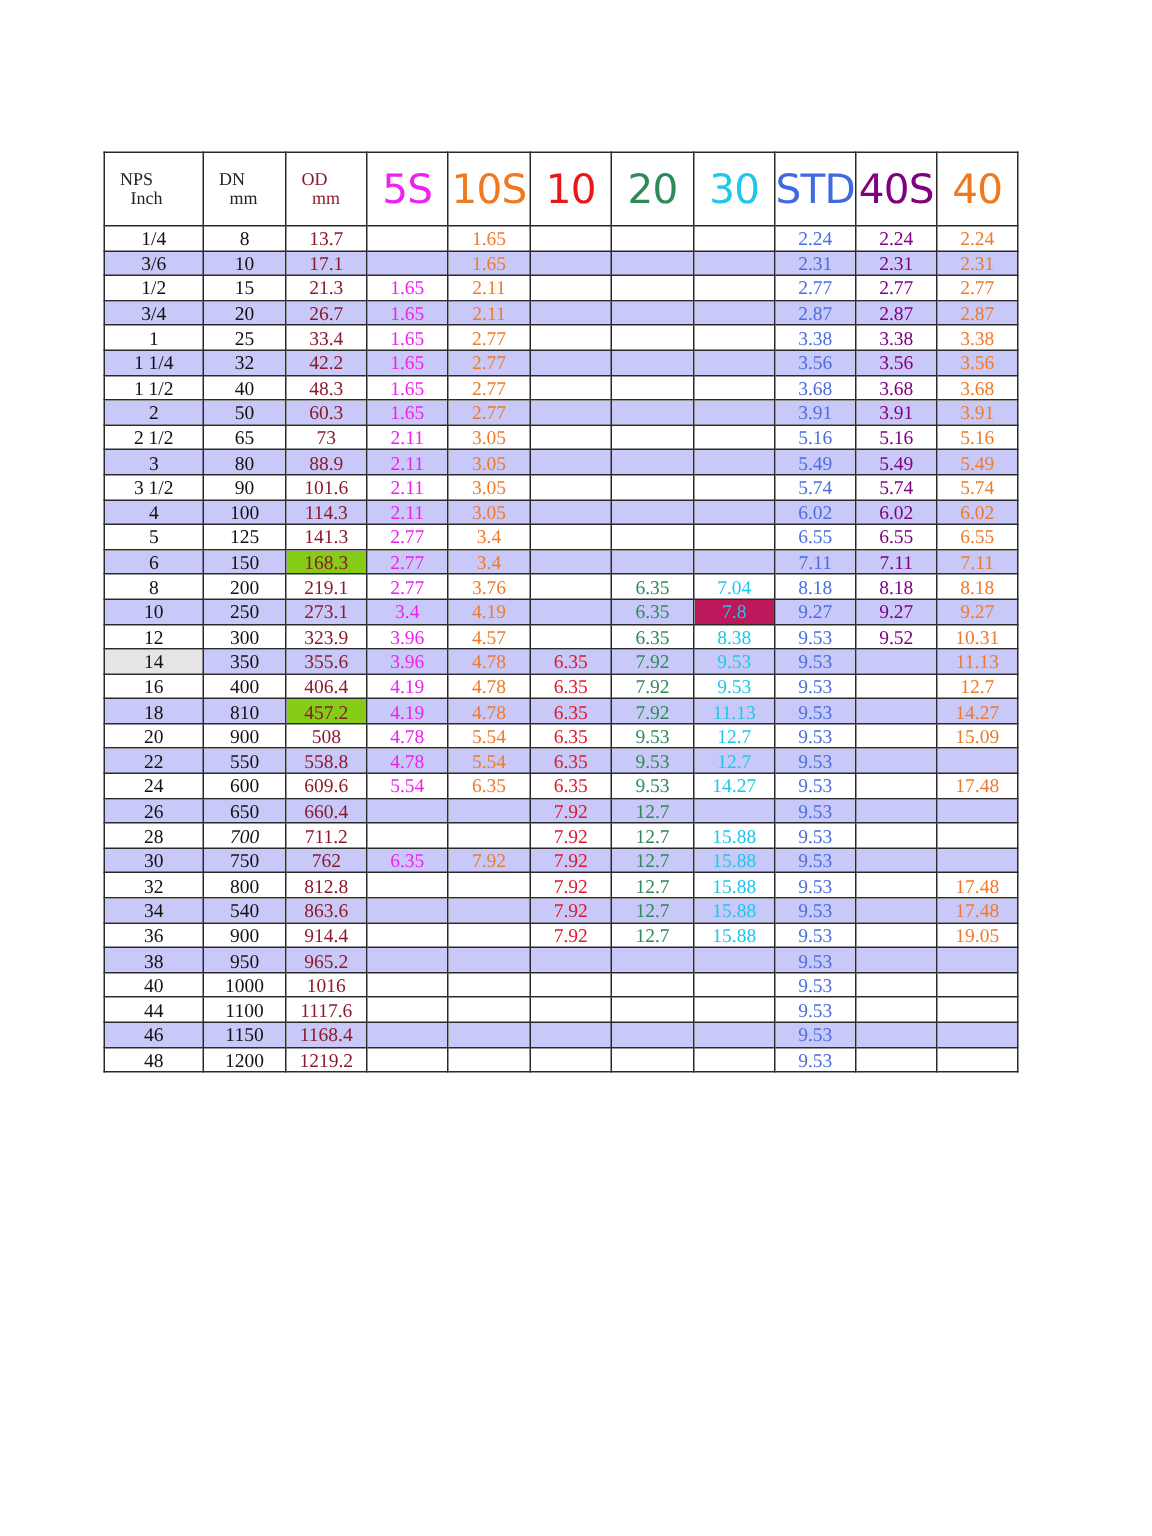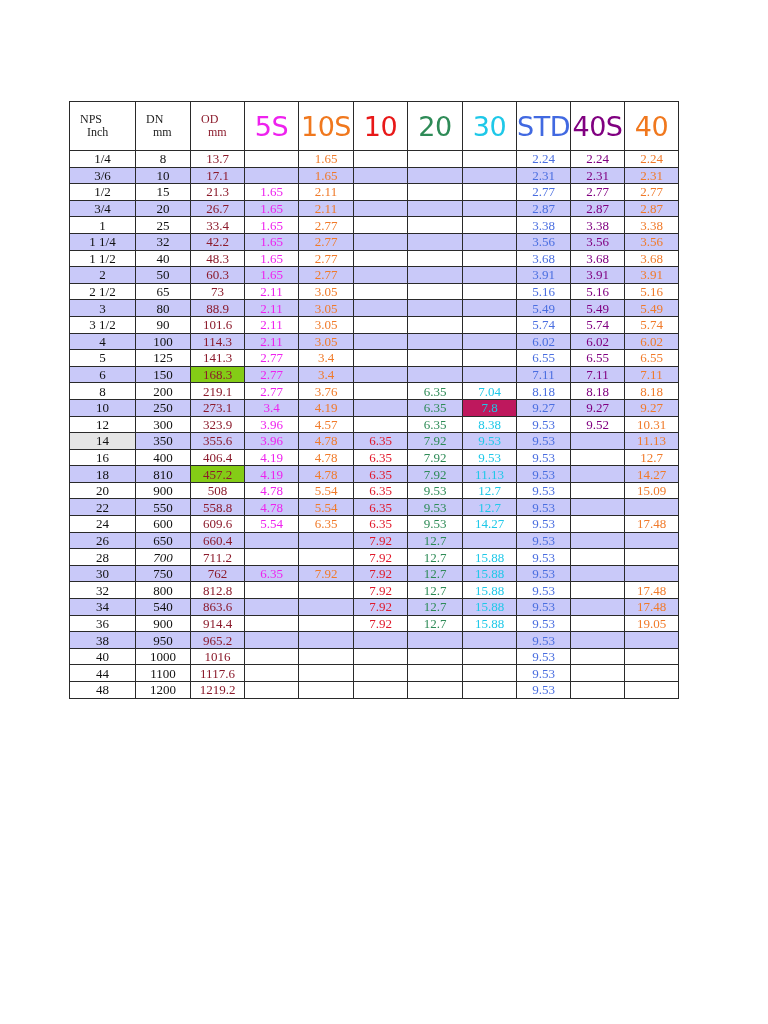--- a/index.html
+++ b/index.html
@@ -472,20 +472,33 @@
         <td style="color: rgb(139, 26, 43);">1117.6</td>
         <td style="color: rgb(238, 34, 238);"></td>
         <td style="color: rgb(240, 122, 42);"></td>
         <td style="color: rgb(224, 24, 42);"></td>
         <td style="color: rgb(46, 139, 87);"></td>
         <td style="color: rgb(30, 200, 232);"></td>
         <td style="color: rgb(74, 110, 224);">9.53</td>
         <td style="color: rgb(128, 0, 128);"></td>
         <td style="color: rgb(240, 122, 42);"></td>
       </tr>
+      <tr class="alt">
+        <td style="color: rgb(17, 17, 17); background: rgb(201, 201, 249);">46</td>
+        <td style="color: rgb(17, 17, 17); background: rgb(201, 201, 249);">1150</td>
+        <td style="color: rgb(139, 26, 43); background: rgb(201, 201, 249);">1168.4</td>
+        <td style="color: rgb(238, 34, 238); background: rgb(201, 201, 249);"></td>
+        <td style="color: rgb(240, 122, 42); background: rgb(201, 201, 249);"></td>
+        <td style="color: rgb(224, 24, 42); background: rgb(201, 201, 249);"></td>
+        <td style="color: rgb(46, 139, 87); background: rgb(201, 201, 249);"></td>
+        <td style="color: rgb(30, 200, 232); background: rgb(201, 201, 249);"></td>
+        <td style="color: rgb(74, 110, 224); background: rgb(201, 201, 249);">9.53</td>
+        <td style="color: rgb(128, 0, 128); background: rgb(201, 201, 249);"></td>
+        <td style="color: rgb(240, 122, 42); background: rgb(201, 201, 249);"></td>
+      </tr>
       <tr class="plain">
         <td style="color: rgb(17, 17, 17);">48</td>
         <td style="color: rgb(17, 17, 17);">1200</td>
         <td style="color: rgb(139, 26, 43);">1219.2</td>
         <td style="color: rgb(238, 34, 238);"></td>
         <td style="color: rgb(240, 122, 42);"></td>
         <td style="color: rgb(224, 24, 42);"></td>
         <td style="color: rgb(46, 139, 87);"></td>
         <td style="color: rgb(30, 200, 232);"></td>
         <td style="color: rgb(74, 110, 224);">9.53</td>

